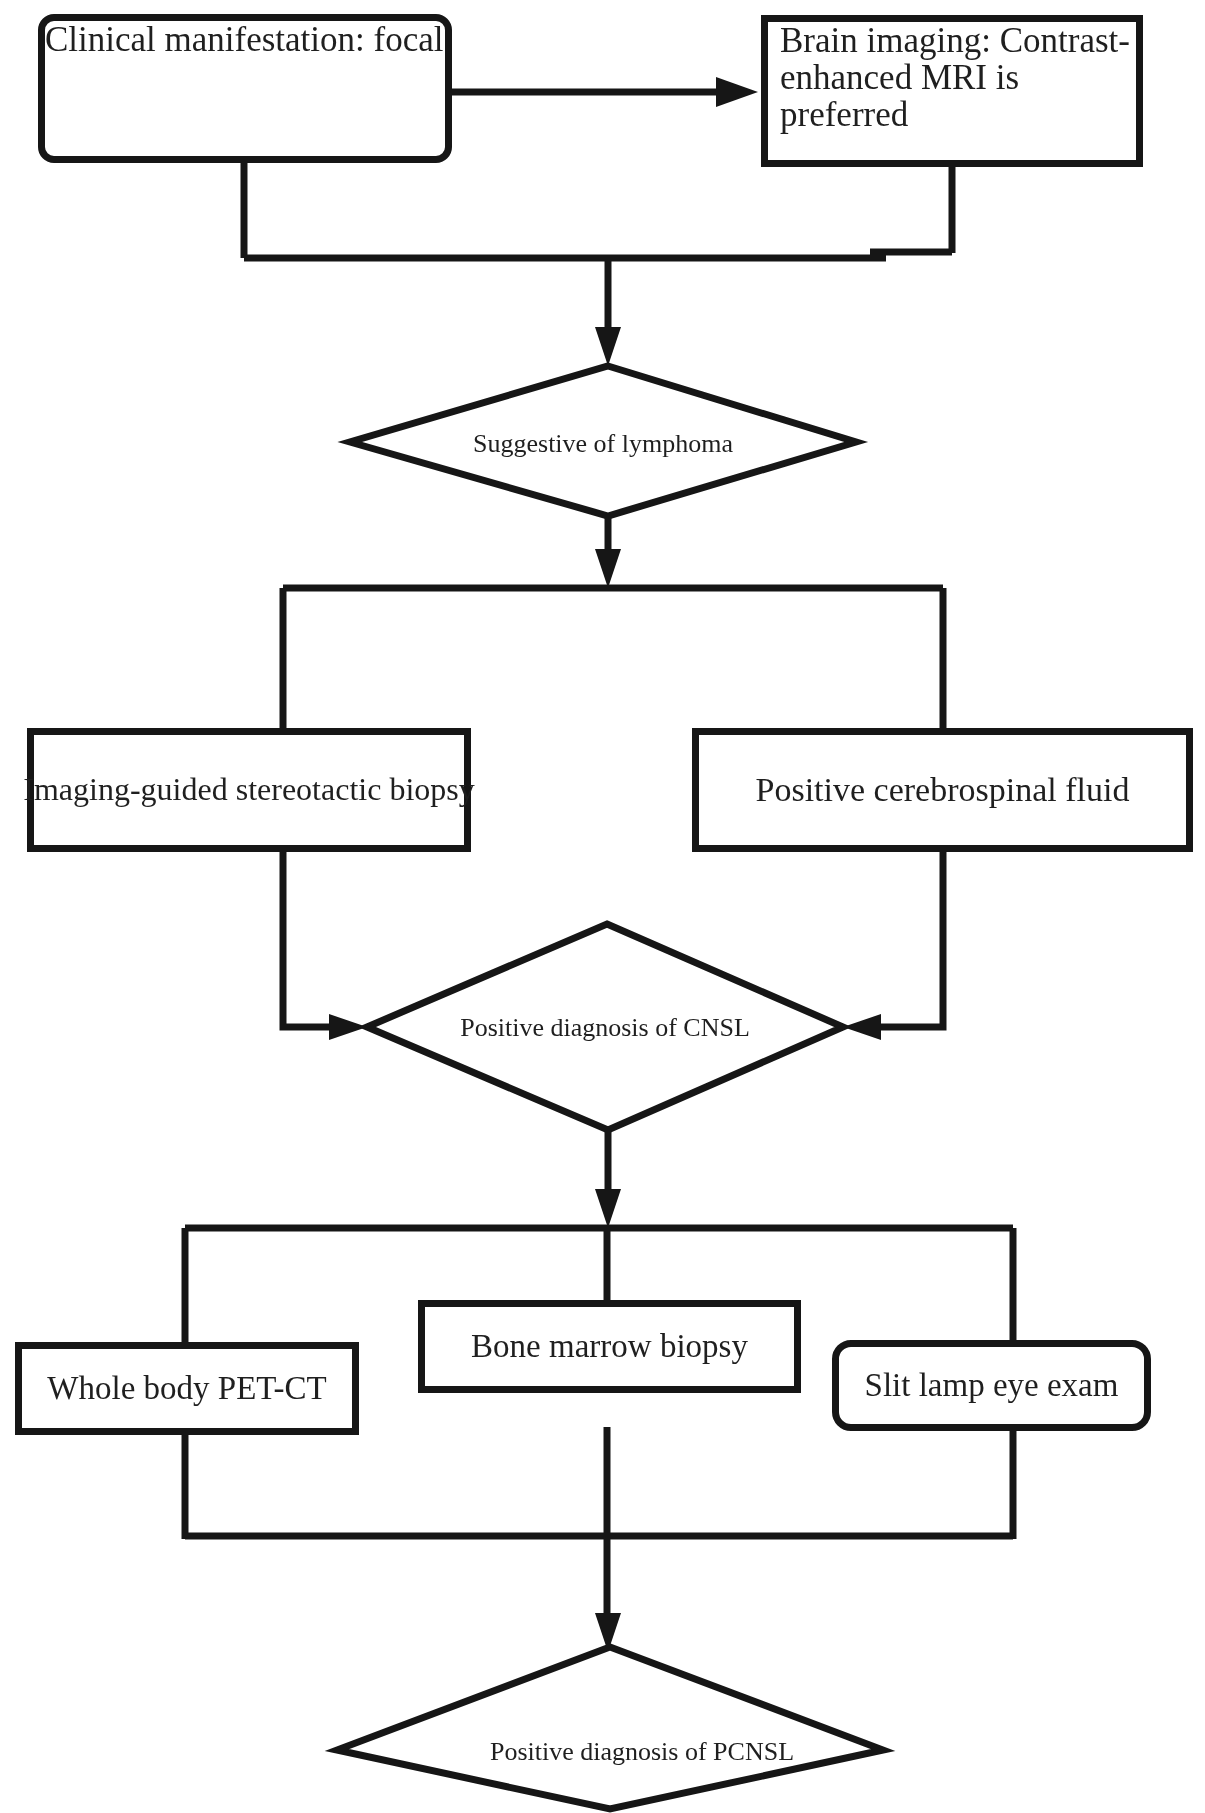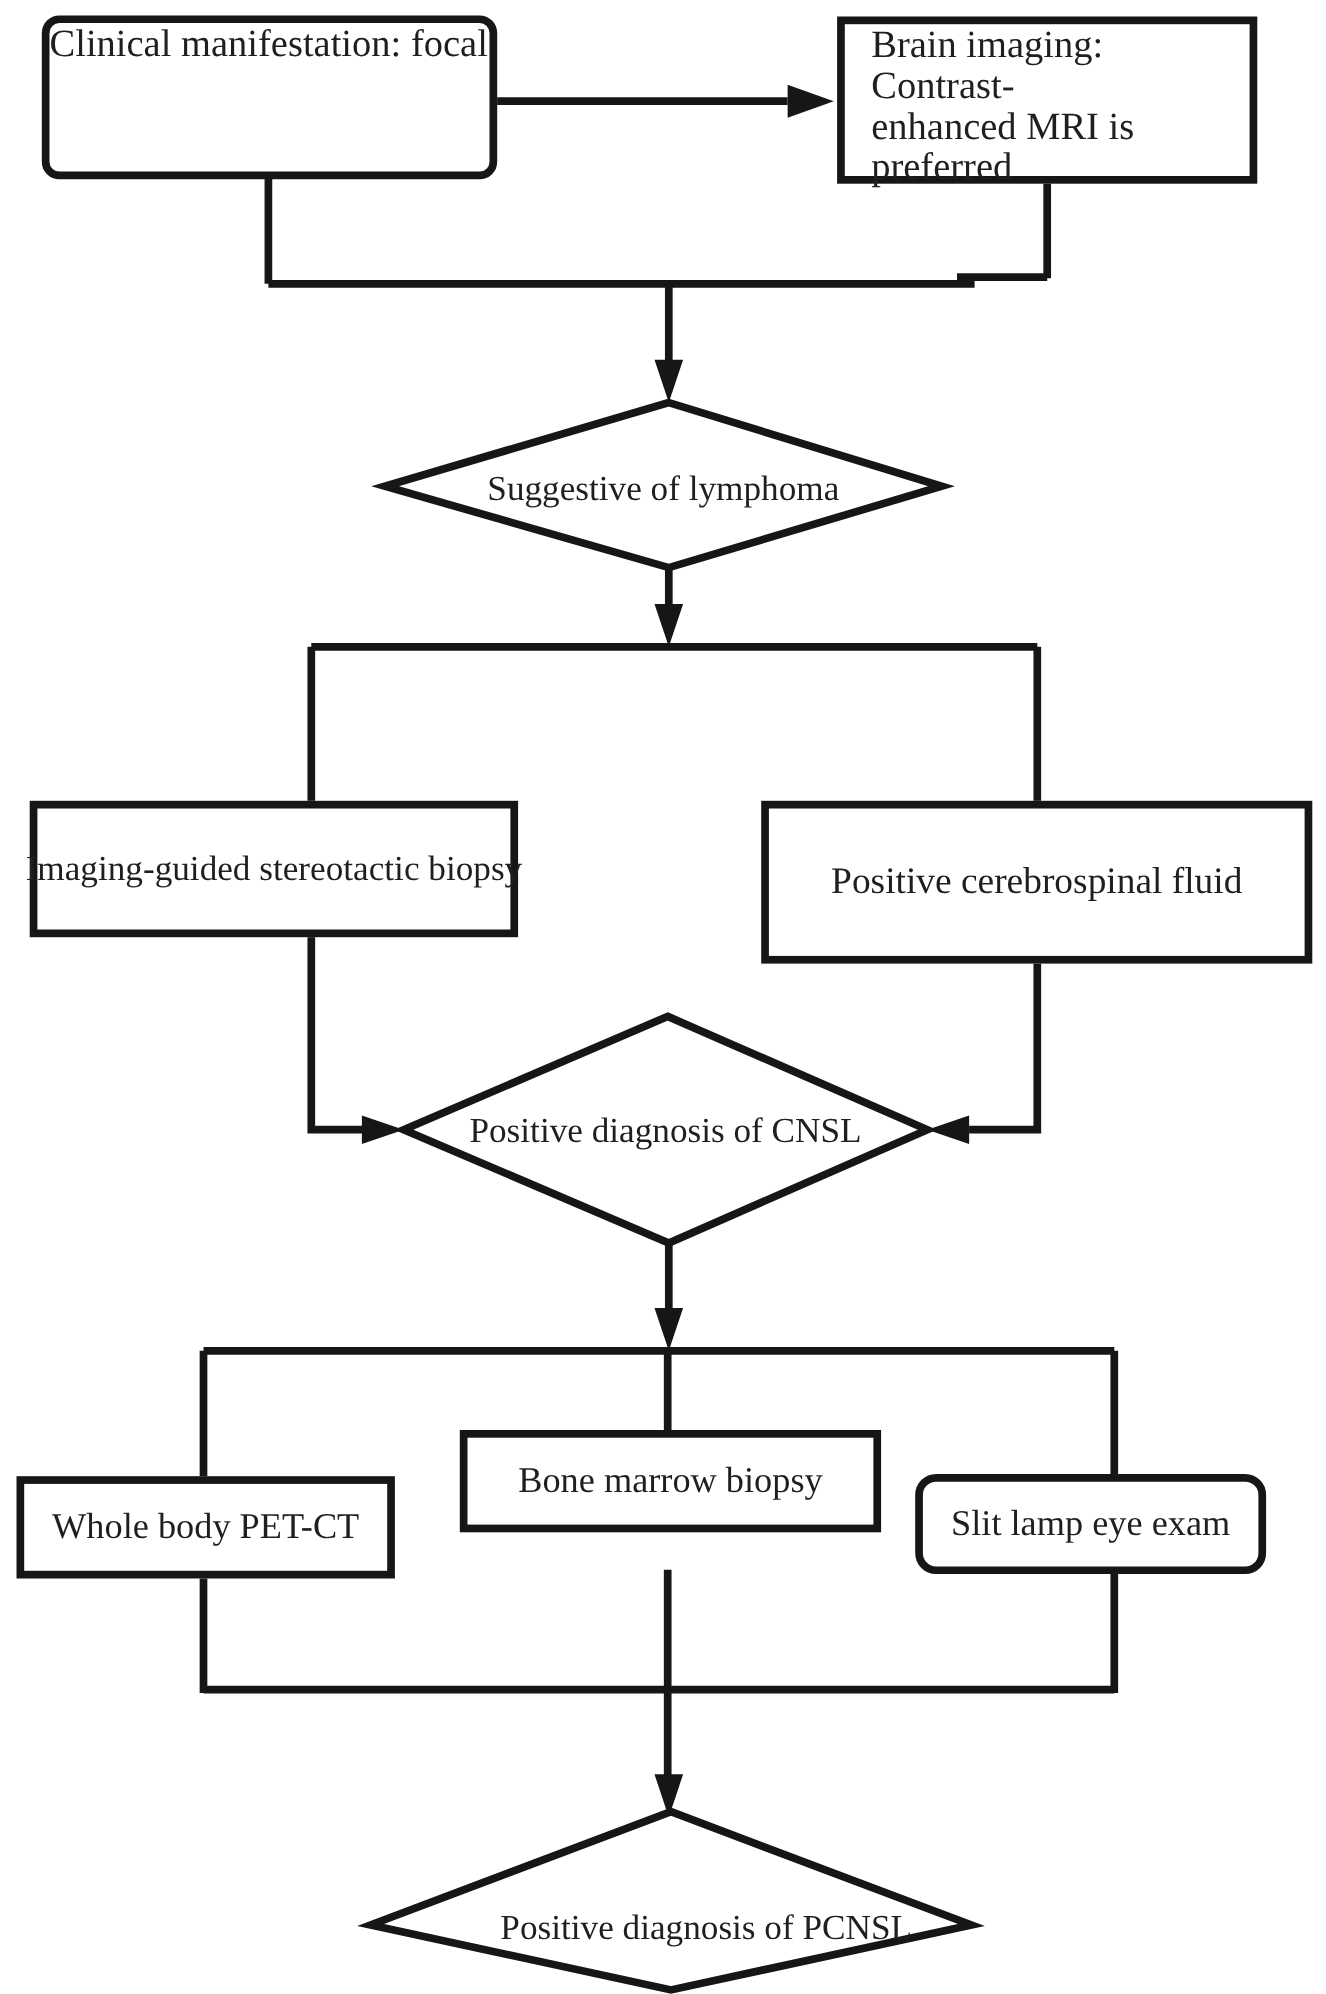--- a/index.html
+++ b/index.html
@@ -36,21 +36,21 @@
     white-space:normal;
     text-align:left;
     flex-direction:column;
     align-items:flex-start;
   }
   .box.align-left span{display:block;font-size:35px;line-height:37px;}
   .dlabel{
     position:absolute;
     transform:translate(-50%,-50%);
     z-index:3;
-    font-size:32px;
+    font-size:26px;
     white-space:nowrap;
     text-align:center;
   }
 </style>
 </head>
 <body>
 
 <div id="canvas">
 
   <svg id="wires" width="1205" height="1813" viewBox="0 0 1205 1813">
@@ -108,30 +108,30 @@
       <polygon class="head" points="608,1652 595,1613 621,1613"></polygon>
     </g>
 
     <polygon class="diamond" points="610,1647 883,1750 610,1809 337,1750"></polygon>
   </svg>
 
   <div class="box rounded align-left" style="left:38px;top:14px;width:414px;height:149px;">
     <span>Clinical manifestation: focal</span>
   </div>
 
-  <div class="box align-left" style="left:761px;top:15px;width:382px;height:152px;padding-left:24px;">
+  <div class="box align-left" style="left:761px;top:15px;width:382px;height:152px;padding-left:12px;">
     <span>Brain imaging: Contrast-</span>
     <span>enhanced MRI is preferred</span>
   </div>
 
   <div class="box" style="left:27px;top:728px;width:444px;height:124px;font-size:32px;">
     <span>Imaging-guided stereotactic biopsy</span>
   </div>
 
-  <div class="box" style="left:692px;top:728px;width:501px;height:148px;font-size:34px;">
+  <div class="box" style="left:692px;top:728px;width:501px;height:124px;font-size:34px;">
     <span>Positive cerebrospinal fluid</span>
   </div>
 
   <div class="box" style="left:15px;top:1342px;width:344px;height:93px;">
     <span>Whole body PET-CT</span>
   </div>
 
   <div class="box" style="left:418px;top:1300px;width:383px;height:93px;">
     <span>Bone marrow biopsy</span>
   </div>

